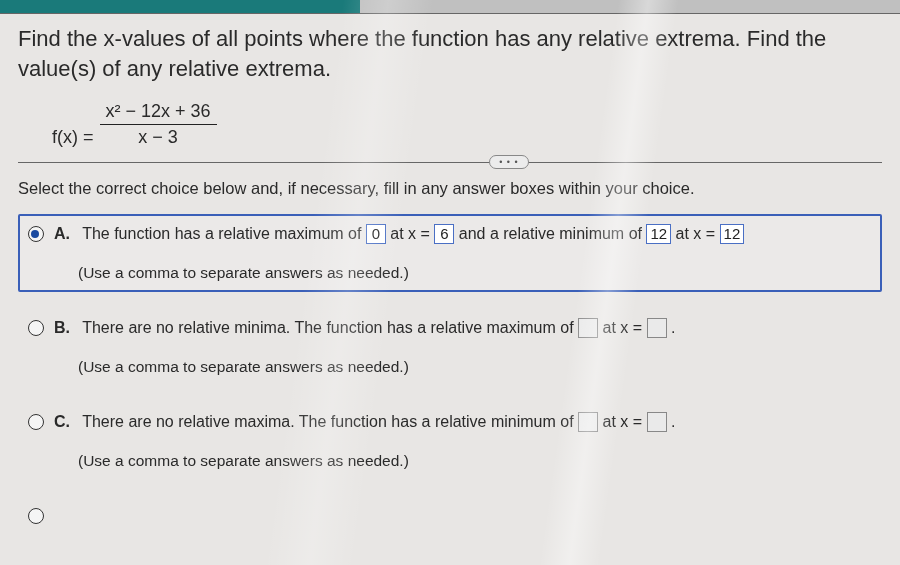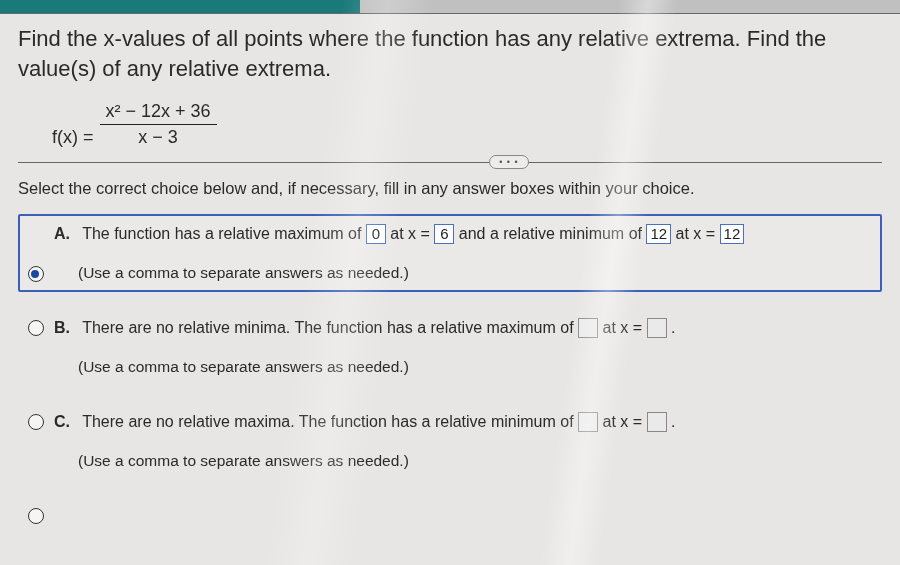--- a/index.html
+++ b/index.html
@@ -81,21 +81,20 @@
       gap: 10px;
       margin: 0 0 16px 0;
       font-size: 16px;
       padding: 8px 8px;
       border: 2px solid transparent;
       border-radius: 2px;
     }
     .option.selected {
       border: 2px solid #3a5fb8;
       background: rgba(255,255,255,0.15);
-      align-items: flex-end;
     }
     .radio {
       width: 16px;
       height: 16px;
       border-radius: 50%;
       border: 1.6px solid #333;
       margin-top: 2px;
       flex-shrink: 0;
       position: relative;
       background: #f5f5f5;

